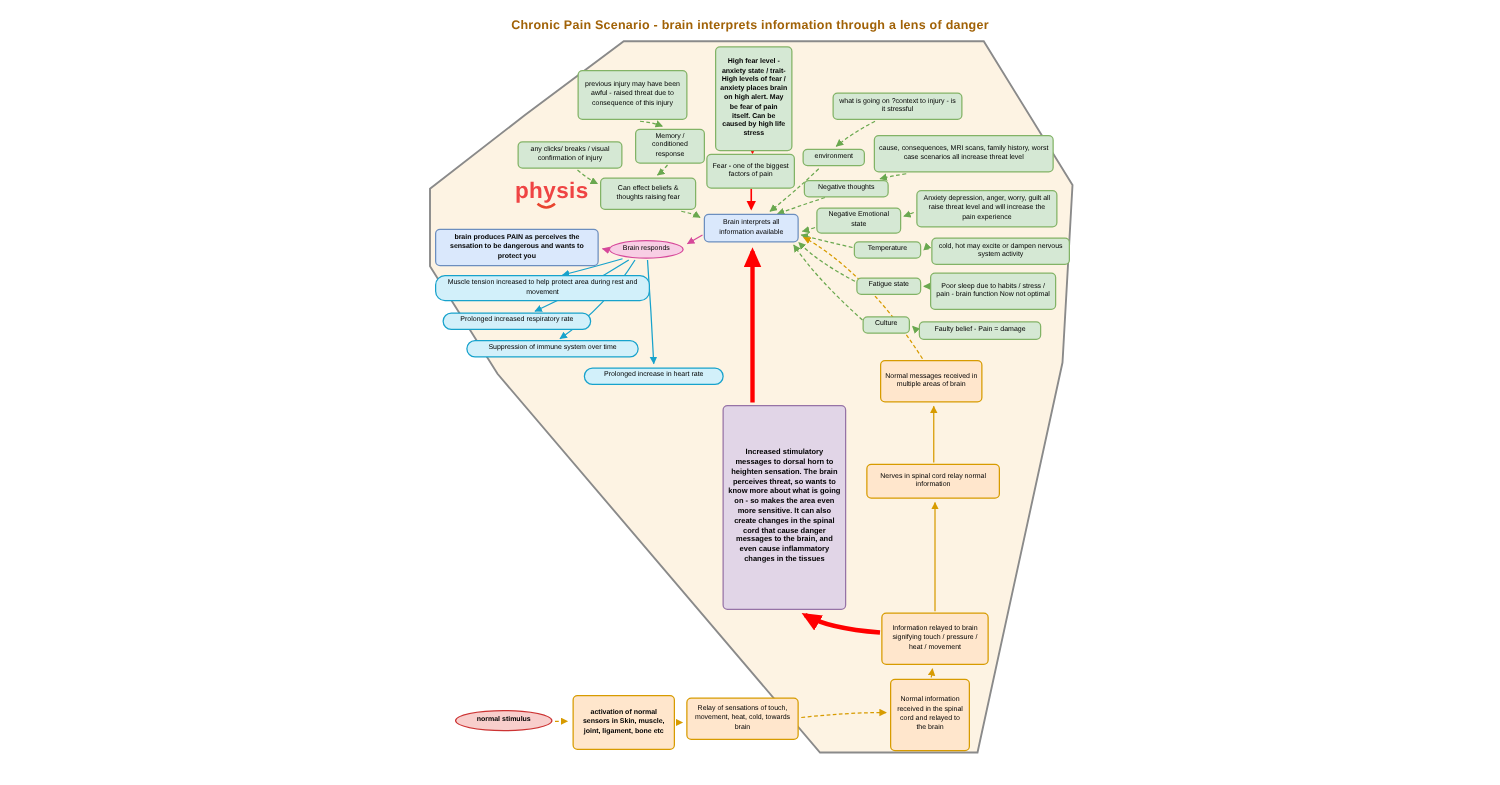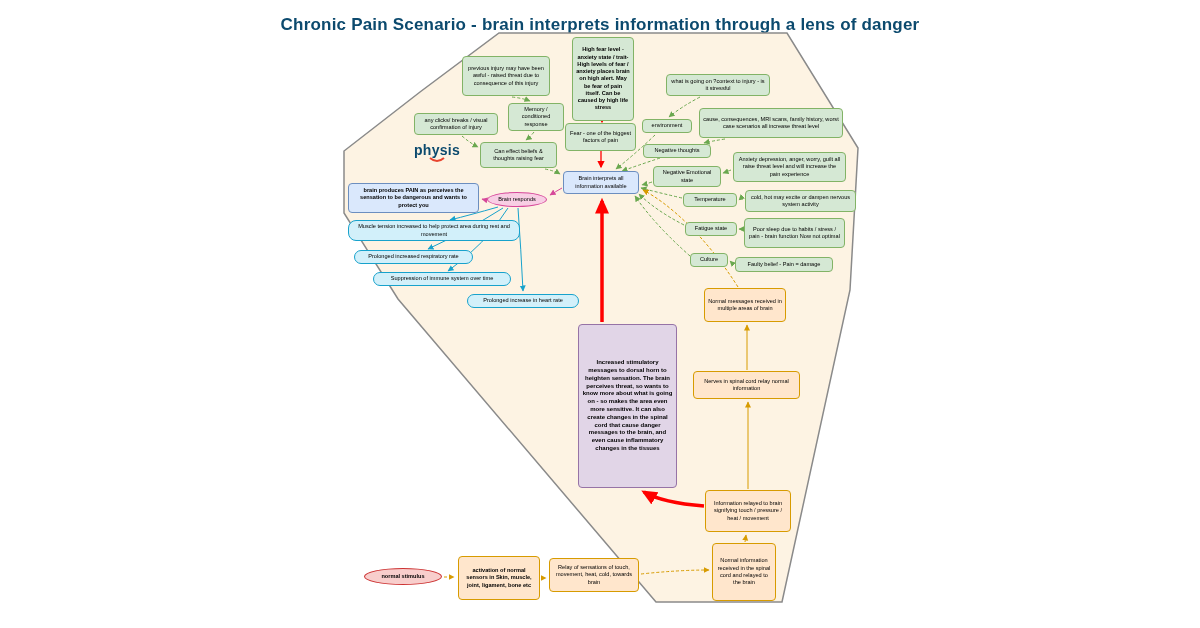--- a/index.html
+++ b/index.html
@@ -1,33 +1,33 @@
 <!DOCTYPE html>
 <html><head>
 <meta charset="utf-8">
 <style>
   * { margin:0; padding:0; box-sizing:border-box; }
   html,body { width:1200px; height:628px; background:#ffffff; font-family:"Liberation Sans", sans-serif; }
   .canvas { position:relative; width:1200px; height:628px; background:#ffffff; overflow:hidden; }
   .title { position:absolute; top:15px; left:0; width:100%; text-align:center;
-           font-size:17px; font-weight:bold; color:#0c4a6e; letter-spacing:.2px; }
+           font-size:10px; font-weight:bold; color:#a16207; letter-spacing:.2px; }
   svg.layer { position:absolute; left:0; top:0; z-index:1; }
   .node { position:absolute; z-index:2; display:flex; align-items:center; justify-content:center;
           text-align:center; font-size:5.6px; line-height:1.3; color:#000;
           border-radius:4px; padding:1px 3px; }
   .green  { background:#d5e8d4; border:1px solid #82b366; }
   .blue   { background:#dae8fc; border:1px solid #6c8ebf; }
   .cyan   { background:#d2f0fa; border:1px solid #17a2cc; border-radius:8px; }
   .orange { background:#ffe6cc; border:1px solid #d79b00; }
   .purple { background:#e1d5e7; border:1.5px solid #9673a6; font-weight:bold; font-size:6px; }
   .pinkoval { background:#f8cee4; border:1px solid #d6489a; border-radius:50%; }
   .redoval  { background:#f8cecc; border:1.2px solid #cc3333; border-radius:50%; font-weight:bold; }
   .bold { font-weight:bold; }
   .logo { position:absolute; z-index:2; left:412px; top:142px; width:50px; text-align:center; }
-  .logo .word { font-size:14px; font-weight:bold; color:#0c4a6e; letter-spacing:.3px; display:block; }
+  .logo .word { font-size:18px; font-weight:bold; color:#ef4444; letter-spacing:.3px; display:block; }
   .logo svg { display:block; margin:-2px auto 0 auto; }
 </style>
 </head>
 <body>
 
 <div class="canvas">
 
   <div class="title">Chronic Pain Scenario - brain interprets information through a lens of danger</div>
 
   <svg class="layer" width="1200" height="628">

